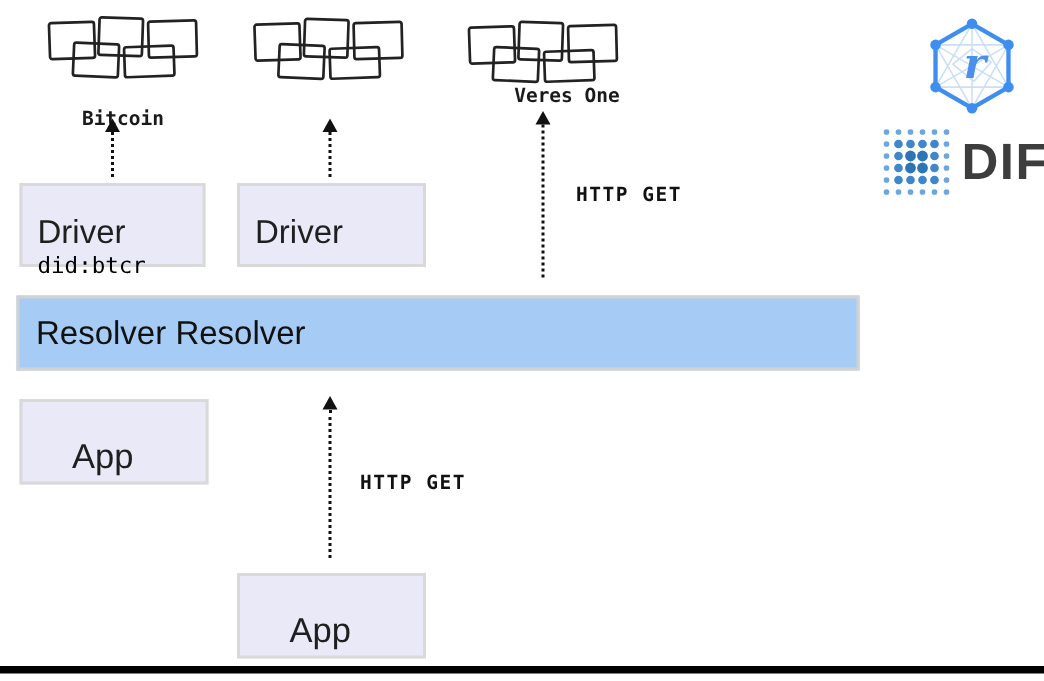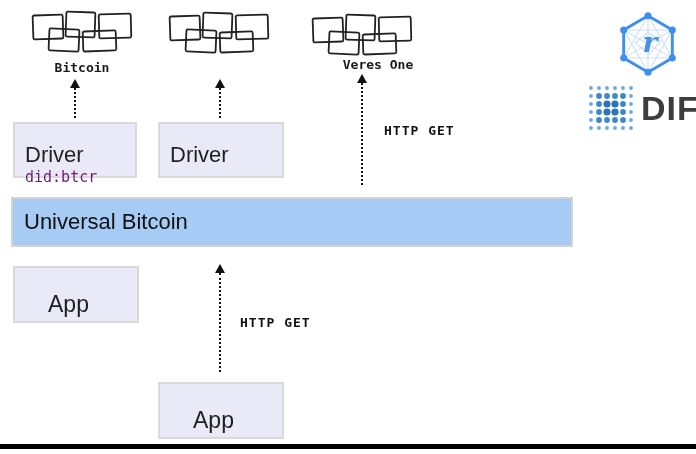--- a/index.html
+++ b/index.html
@@ -13,21 +13,21 @@
     position:absolute;width:104px;text-align:center;
     font-family:"DejaVu Sans Mono",monospace;font-weight:bold;font-size:13px;
     color:#1a1a1a;white-space:nowrap;
   }
   
   .box{
     position:absolute;background:#E9E9F8;border:2px solid #D9D9D9;
     box-sizing:border-box;padding:17px 10px;
   }
   .box-title{font-size:22px;line-height:27px;}
-  .box-sub{font-family:"DejaVu Sans Mono",monospace;font-size:15px;line-height:19px;color:#701a75;}
+  .box-sub{font-family:"DejaVu Sans Mono",monospace;font-size:15px;line-height:19px;color:#000000;}
   .app-title{font-size:23px;line-height:30px;padding-top:4px;margin-left:23px;}
   .resolver-bar{
     position:absolute;left:11px;top:197px;width:562px;height:50px;
     background:#A6CBF4;border:2px solid #D2D2D2;box-sizing:border-box;
     display:flex;align-items:center;padding-left:11px;font-size:22px;color:#111;
   }
   
   .arrow-up{position:absolute;width:10px;}
   .arrow-up::before{
     content:"";position:absolute;left:50%;transform:translateX(-50%);top:0;
@@ -74,41 +74,41 @@
   <svg class="cluster-svg" style="left:30px;top:8px" viewBox="0 0 104 48">
       <use href="#cluster-shape"></use>
     </svg>
   <svg class="cluster-svg" style="left:167px;top:9px" viewBox="0 0 104 48">
       <use href="#cluster-shape"></use>
     </svg>
   <svg class="cluster-svg" style="left:310px;top:11px" viewBox="0 0 104 48">
       <use href="#cluster-shape"></use>
     </svg>
 
-  <div class="net-label" style="left:30px;top:60px">Bitcoin</div>
+  <div class="net-label" style="left:30px;top:72px">Bitcoin</div>
   <div class="net-label" style="left:326px;top:57px">Veres One</div>
 
   <div class="arrow-up" style="left:70px;top:79px;height:39px"></div>
   <div class="arrow-up" style="left:215px;top:79px;height:39px"></div>
   <div class="arrow-up" style="left:357px;top:74px;height:111px"></div>
   <div class="arrow-up" style="left:215px;top:264px;height:108px"></div>
 
   <div class="httpget" style="left:384px;top:123px">HTTP GET</div>
   <div class="httpget" style="left:240px;top:315px">HTTP GET</div>
 
   <div class="box" style="left:13px;top:122px;width:124px;height:56px">
     <div class="box-title">Driver</div>
     <div class="box-sub">did:btcr</div>
   </div>
   <div class="box" style="left:158px;top:122px;width:126px;height:56px">
     <div class="box-title">Driver</div>
   </div>
 
   <div class="resolver-bar">
-    <span>Universal Bitcoin</span>
+    <span>Resolver Resolver</span>
   </div>
 
   <div class="box" style="left:13px;top:266px;width:126px;height:57px">
     <div class="app-title">App</div>
   </div>
   <div class="box" style="left:158px;top:382px;width:126px;height:57px">
     <div class="app-title">App</div>
   </div>
 
   <svg class="hexlogo" viewBox="0 0 100 100">

